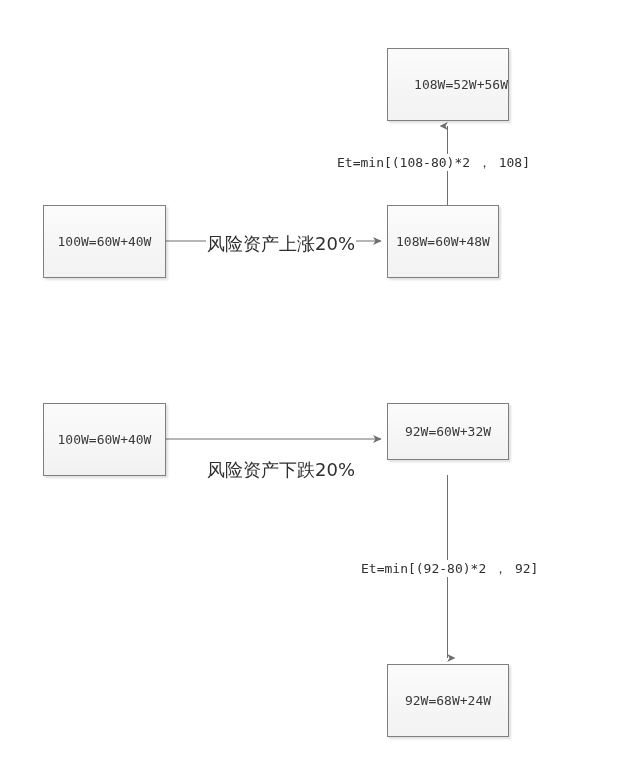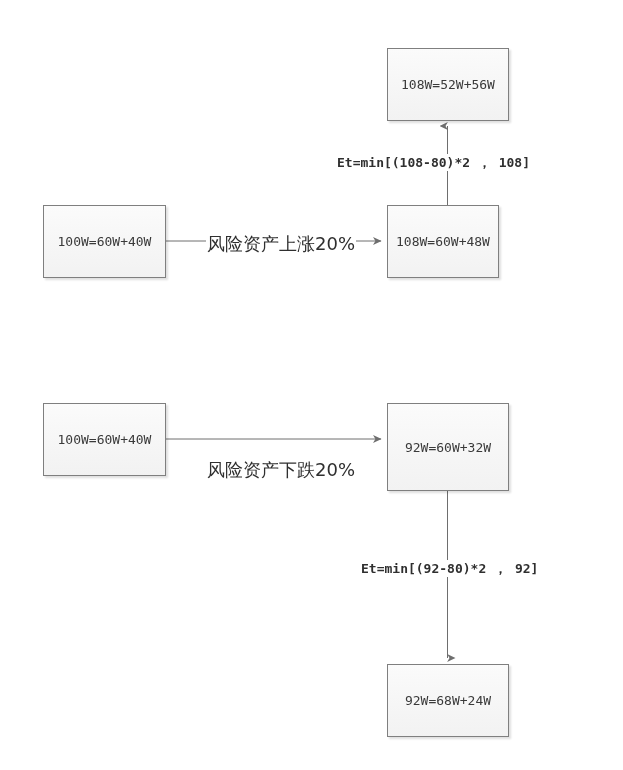--- a/index.html
+++ b/index.html
@@ -59,21 +59,20 @@
     line-height: 1;
     padding: 2px 1px;
   }
   .edge-label.cjk {
     font-family: "DejaVu Sans", "Liberation Sans", sans-serif;
     font-size: 18px;
   }
   .edge-label.formula {
     font-family: "DejaVu Sans Mono", "Liberation Mono", monospace;
     font-size: 13px;
-    font-weight: bold;
   }
 </style>
 </head>
 <body>
 
 <div id="canvas">
 
   <svg class="edge-svg" viewBox="0 0 623 770" xmlns="http://www.w3.org/2000/svg">
     <defs>
       <marker id="arrow-right" markerWidth="9" markerHeight="9" refX="8" refY="4.5" orient="auto" markerUnits="userSpaceOnUse">
@@ -89,21 +88,21 @@
 
     <line x1="166" y1="241" x2="381" y2="241" stroke="#6e6e6e" stroke-width="1" marker-end="url(#arrow-right)"></line>
 
     <line x1="447.5" y1="205" x2="447.5" y2="126" stroke="#6e6e6e" stroke-width="1" marker-end="url(#arrow-up)"></line>
 
     <line x1="166" y1="439" x2="381" y2="439" stroke="#6e6e6e" stroke-width="1" marker-end="url(#arrow-right)"></line>
 
     <line x1="447.5" y1="475" x2="447.5" y2="658" stroke="#6e6e6e" stroke-width="1" marker-end="url(#arrow-down)"></line>
   </svg>
 
-  <div class="node" style="left:387px; top:48px; width:122px; height:73px;">
+  <div class="node" style="left:387px; top:48px; width:122px; height:73px;justify-content:flex-end;">
     <span class="node-label">108W=52W+56W</span>
   </div>
 
   <div class="edge-label formula" style="left:336px; top:154px;">Et=min[(108-80)*2 ， 108]</div>
 
   <div class="node" style="left:43px; top:205px; width:123px; height:73px;">
     <span class="node-label">100W=60W+40W</span>
   </div>
 
   <div class="edge-label cjk" style="left:206px; top:233px;">风险资产上涨20%</div>
@@ -111,21 +110,21 @@
   <div class="node" style="left:387px; top:205px; width:112px; height:73px;">
     <span class="node-label">108W=60W+48W</span>
   </div>
 
   <div class="node" style="left:43px; top:403px; width:123px; height:73px;">
     <span class="node-label">100W=60W+40W</span>
   </div>
 
   <div class="edge-label cjk" style="left:206px; top:431px;margin-top:28px;">风险资产下跌20%</div>
 
-  <div class="node" style="left:387px; top:403px; width:122px; height:88px;">
+  <div class="node" style="left:387px; top:403px; width:122px; height:57px;">
     <span class="node-label">92W=60W+32W</span>
   </div>
 
   <div class="edge-label formula" style="left:360px; top:560px;">Et=min[(92-80)*2 ， 92]</div>
 
   <div class="node" style="left:387px; top:664px; width:122px; height:73px;">
     <span class="node-label">92W=68W+24W</span>
   </div>
 
 </div>

